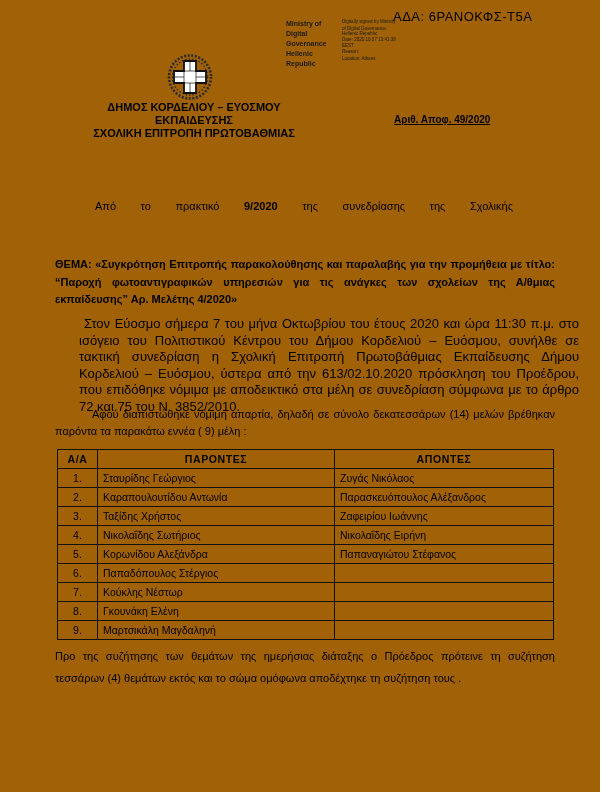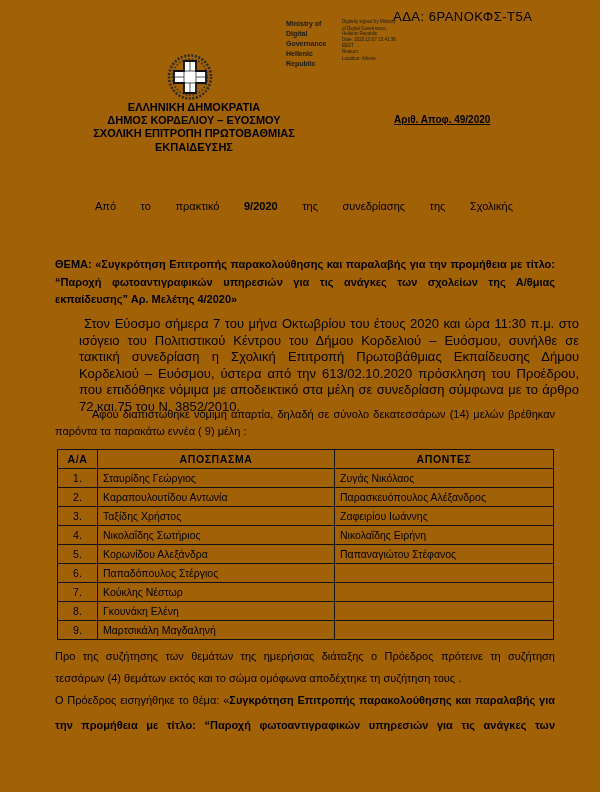--- a/index.html
+++ b/index.html
@@ -124,24 +124,23 @@
   <div class="emblem">
     <svg width="56" height="46" viewBox="0 0 56 46">
       <ellipse cx="28" cy="23" rx="21" ry="21.5" fill="none" stroke="#2b2b2b" stroke-width="2.6" stroke-dasharray="2,1.6"></ellipse>
       <ellipse cx="28" cy="23" rx="17.5" ry="18" fill="none" stroke="#2b2b2b" stroke-width="1.4" stroke-dasharray="1.5,1.9"></ellipse>
       <path d="M22 7 H34 V17 H44 V29 H34 V39 H22 V29 H12 V17 H22 Z" fill="#ffffff" stroke="#111" stroke-width="1.8"></path>
       <path d="M22 17 H34 M22 29 H34 M22 17 V29 M34 17 V29 M28 7 V17 M28 29 V39 M12 23 H22 M34 23 H44" stroke="#111" stroke-width="0.7" fill="none"></path>
     </svg>
   </div>
 
   <div class="org-block">
-    <div>ΕΛΛΗΝΙΚΗ ΔΗΜΟΚΡΑΤΙΑ</div>
     <div>ΔΗΜΟΣ ΚΟΡΔΕΛΙΟΥ – ΕΥΟΣΜΟΥ</div>
+    <div>ΕΚΠΑΙΔΕΥΣΗΣ</div>
     <div>ΣΧΟΛΙΚΗ ΕΠΙΤΡΟΠΗ ΠΡΩΤΟΒΑΘΜΙΑΣ</div>
-    <div>ΕΚΠΑΙΔΕΥΣΗΣ</div>
   </div>
 
   <div class="decision-no">Αριθ. Αποφ. 49/2020</div>
 
 
   <div class="intro">
     <div class="line indent"><span>Από το πρακτικό</span> <span class="b">9/2020</span> <span>της συνεδρίασης της Σχολικής</span></div>
   </div>
 
   <p class="subject">ΘΕΜΑ: «Συγκρότηση Επιτροπής παρακολούθησης και παραλαβής για την προμήθεια με τίτλο: “Παροχή φωτοαντιγραφικών υπηρεσιών για τις ανάγκες των σχολείων της Α/θμιας εκπαίδευσης” Αρ. Μελέτης 4/2020»</p>
@@ -152,21 +151,21 @@
 
   <table class="attendance">
     <colgroup>
         <col class="col-no">
         <col class="col-prs">
         <col class="col-abs">
       </colgroup>
     <tbody>
         <tr>
       <th>Α/Α</th>
-      <th>ΑΠΟΣΠΑΣΜΑ</th>
+      <th>ΠΑΡΟΝΤΕΣ</th>
       <th>ΑΠΟΝΤΕΣ</th>
     </tr>
     <tr>
       <td class="num">1.</td>
       <td>Σταυρίδης Γεώργιος</td>
       <td>Ζυγάς Νικόλαος</td>
     </tr>
     <tr>
       <td class="num">2.</td>
       <td>Καραπουλουτίδου Αντωνία</td>
@@ -205,15 +204,14 @@
     <tr>
       <td class="num">9.</td>
       <td>Μαρτσικάλη Μαγδαληνή</td>
       <td></td>
     </tr>
   </tbody>
     </table>
 
   <p class="pre-discussion">Προ της συζήτησης των θεμάτων της ημερήσιας διάταξης ο Πρόεδρος πρότεινε τη συζήτηση τεσσάρων (4) θεμάτων εκτός και το σώμα ομόφωνα αποδέχτηκε τη συζήτηση τους .</p>
 
-  <p class="chairman"><span>Ο Πρόεδρος εισηγήθηκε το θέμα: «</span><span class="b">Συγκρότηση Επιτροπής παρακολούθησης και παραλαβής για την προμήθεια με τίτλο: “Παροχή φωτοαντιγραφικών υπηρεσιών για τις ανάγκες των</span></p>
 
 </div>
 
 </body></html>

